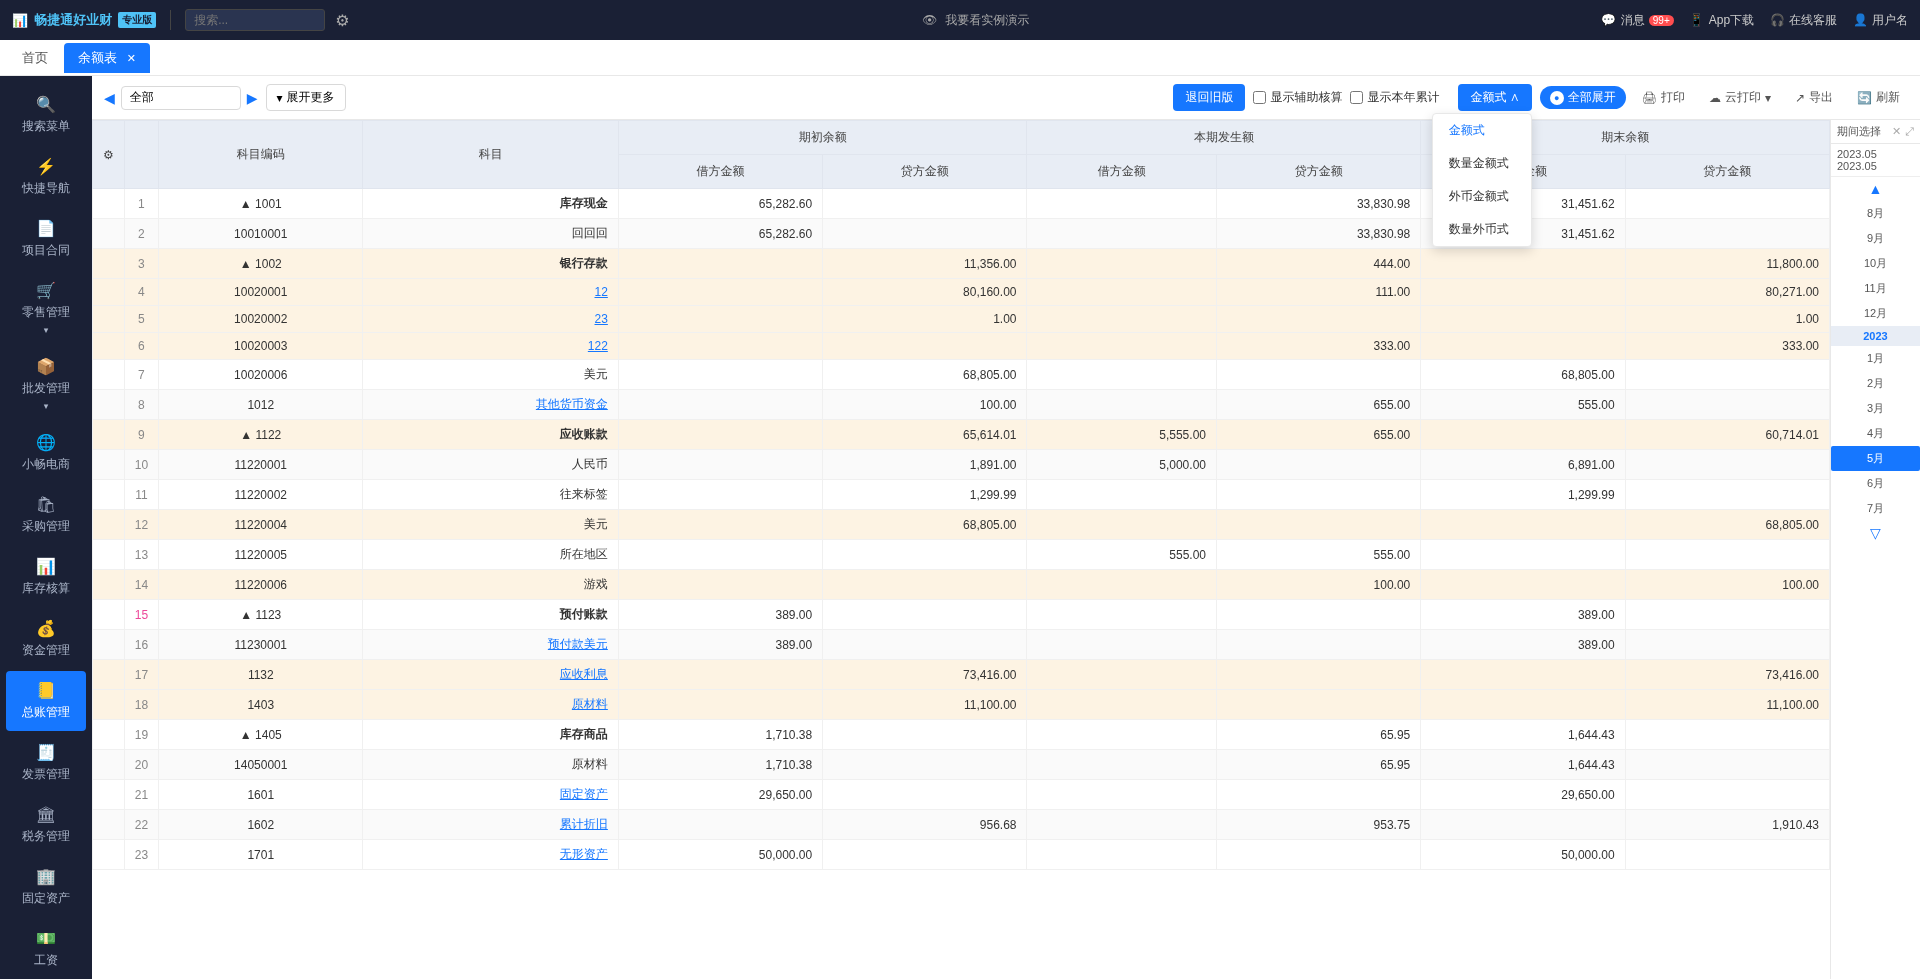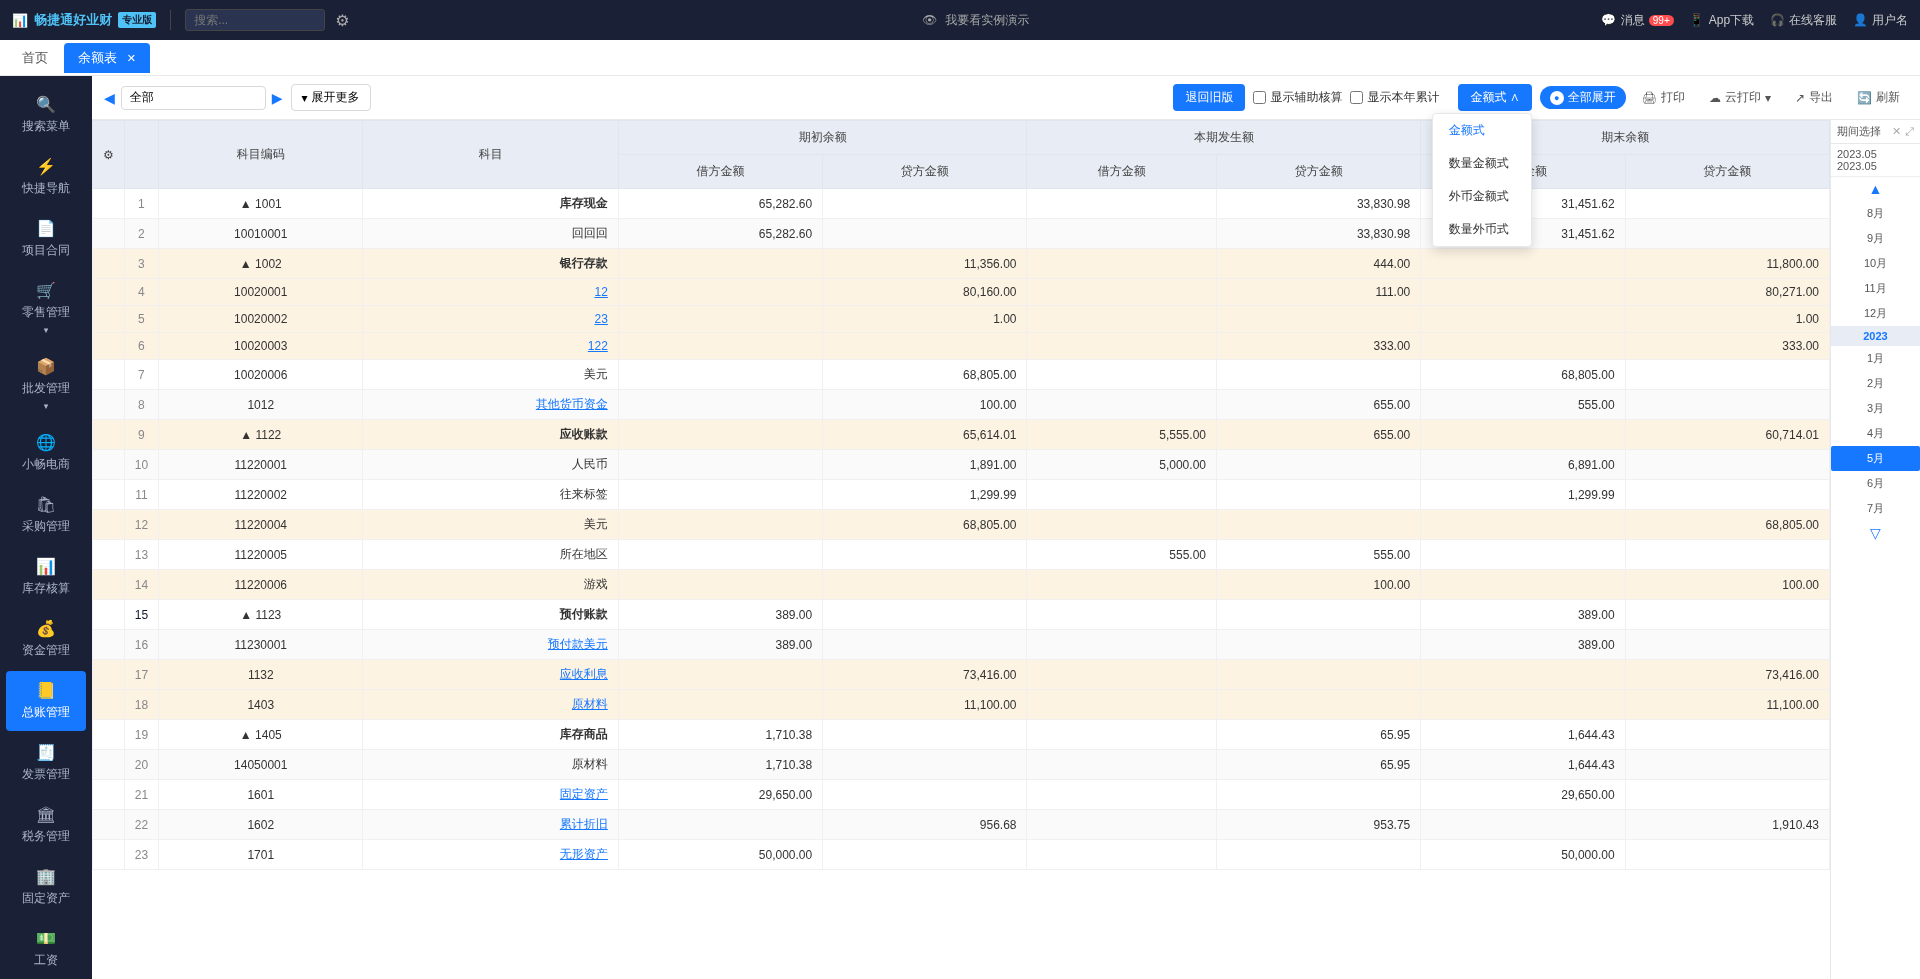--- a/index.html
+++ b/index.html
@@ -95,21 +95,21 @@
       gap: 8px;
       border-bottom: 1px solid #e8e8e8;
       flex-wrap: wrap;
     }
     .search-area { display: flex; align-items: center; gap: 6px; }
     .search-input {
       border: 1px solid #d9d9d9;
       border-radius: 4px;
       padding: 4px 8px;
       font-size: 12px;
-      width: 145px;
+      width: 120px;
       outline: none;
     }
     .expand-btn {
       display: flex; align-items: center; gap: 4px;
       border: 1px solid #d9d9d9; border-radius: 4px;
       padding: 4px 10px; cursor: pointer; font-size: 12px; background: #fff;
     }
     .toolbar-right { margin-left: auto; display: flex; align-items: center; gap: 8px; }
     .btn-primary {
       background: #1677ff; color: #ffffff; border: none;
@@ -582,21 +582,21 @@
     <td><span>游戏</span></td>
     <td></td>
     <td></td>
     <td></td>
     <td>100.00</td>
     <td></td>
     <td>100.00</td>
   </tr>
               <tr>
     <td></td>
-    <td style="color:#0f172a;">15</td>
+    <td style="color:#ec4899;">15</td>
     <td>▲ 1123</td>
     <td><span class="td-bold">预付账款</span></td>
     <td>389.00</td>
     <td></td>
     <td></td>
     <td></td>
     <td>389.00</td>
     <td></td>
   </tr>
               <tr class="row-even">

